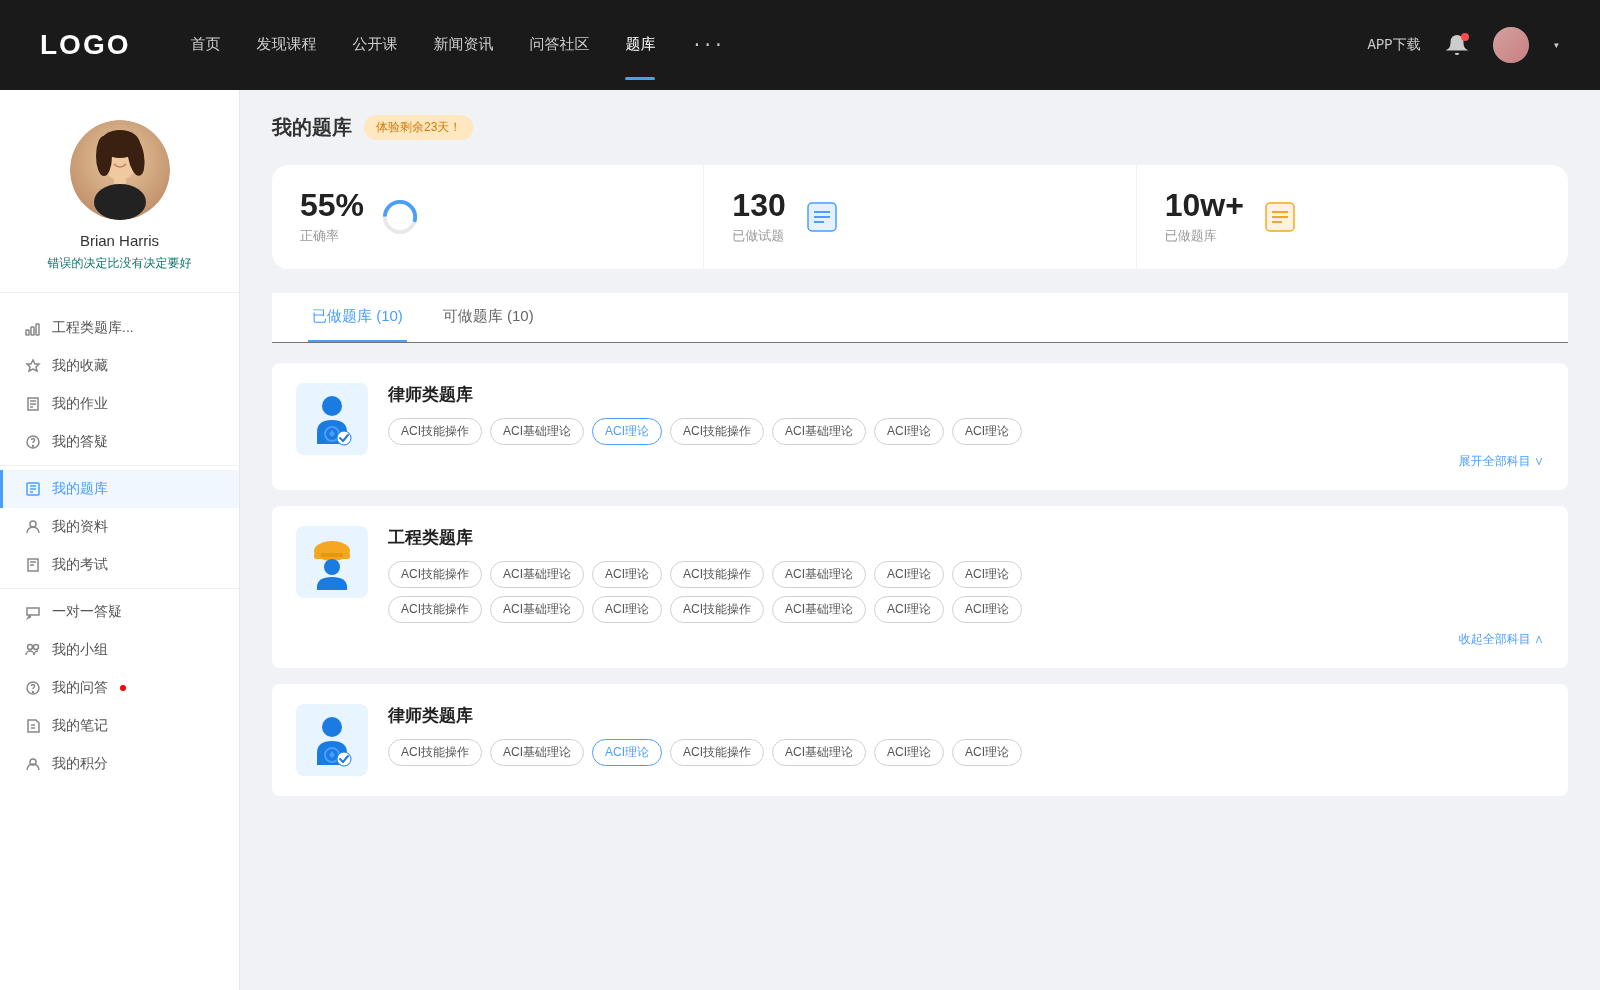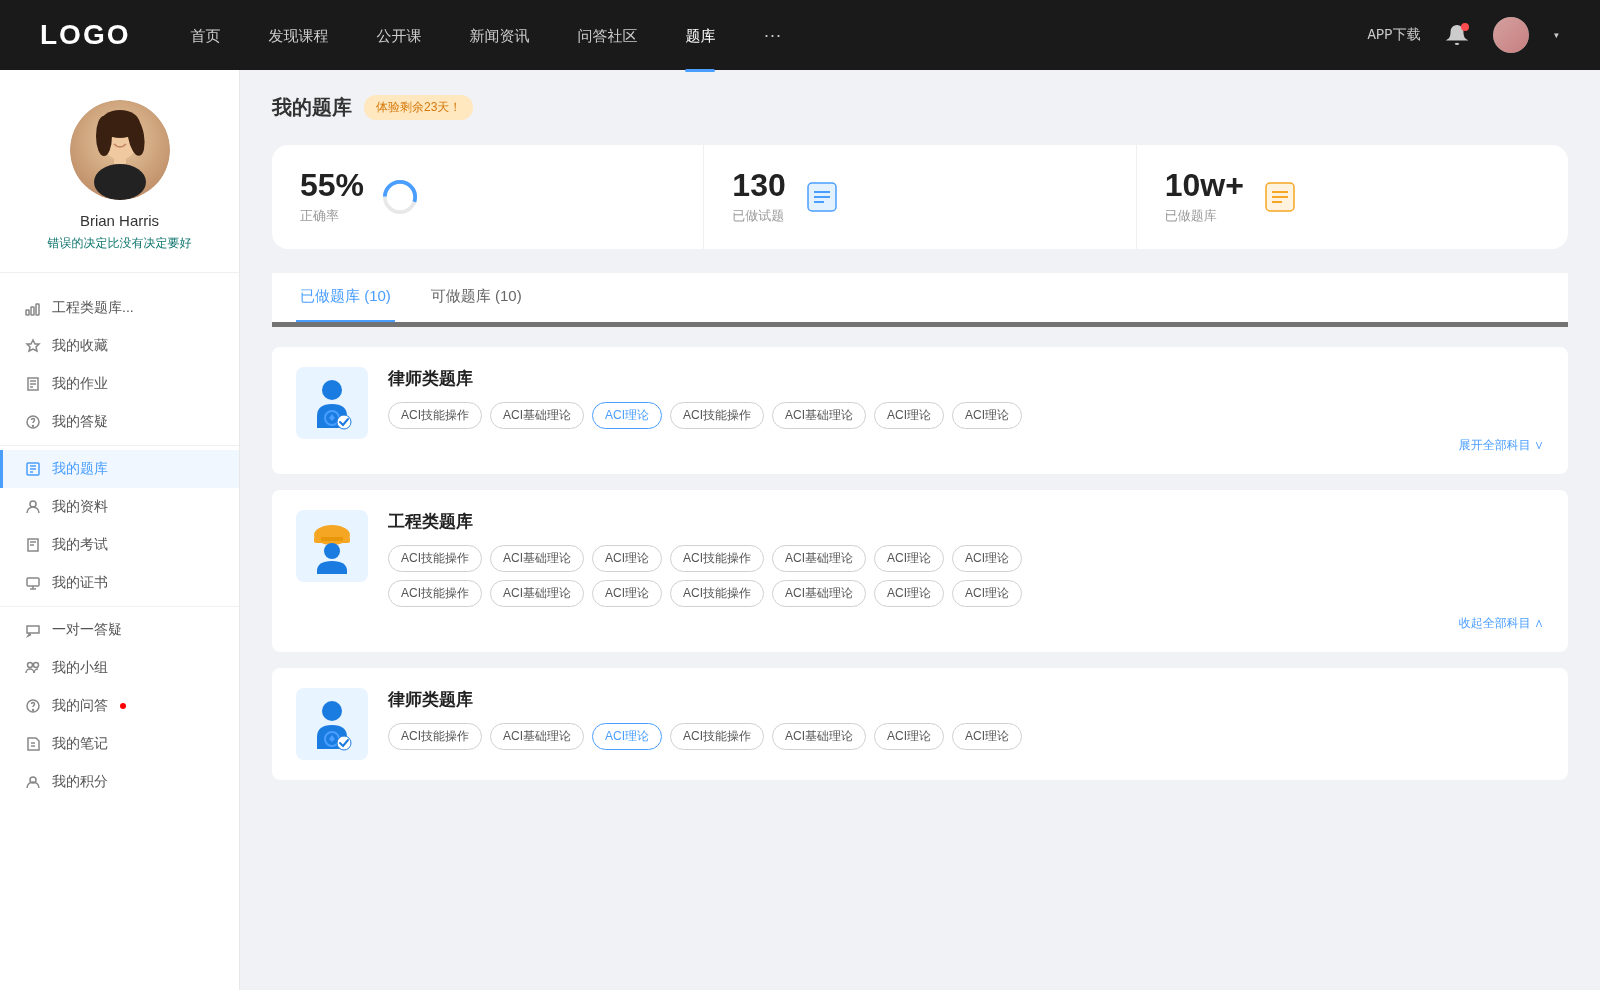--- a/index.html
+++ b/index.html
@@ -1,38 +1,39 @@
 <!DOCTYPE html>
 <html><head>
   <meta charset="utf-8">
   <style>
     * { box-sizing: border-box; margin: 0; padding: 0; }
     body { font-family: "PingFang SC", "Microsoft YaHei", sans-serif; background: #f0f2f5; min-width: 1600px; }
 
     
     .navbar {
       background: #1a1a1a;
-      height: 70px;
+      height: 90px;
       display: flex;
       align-items: center;
       padding: 0 40px;
       position: relative;
     }
     .navbar-logo {
       color: white;
       font-size: 28px;
       font-weight: bold;
       letter-spacing: 2px;
       margin-right: 60px;
     }
     .navbar-nav {
       display: flex;
-      align-items: flex-end;
-      gap: 48px;
+      align-items: flex-start;
+      gap: 36px;
       flex: 1;
+      font-family: Liberation Mono, monospace;
     }
     .navbar-nav a {
       color: #ccc;
       text-decoration: none;
       font-size: 15px;
     }
     .navbar-nav a.active {
       color: white;
     }
     .navbar-nav .active-underline {
@@ -246,23 +247,23 @@
       align-items: center;
       justify-content: center;
       font-size: 20px;
     }
 
     
     .content-tabs {
       display: flex;
       gap: 32px;
       margin-bottom: 20px;
-      border-bottom: 5px solid #737373;
+      border-bottom: 1px solid #737373;
       background: white;
-      padding: 0 24px;
+      padding: 0 36px;
     }
     .tab-item {
       padding: 14px 4px;
       font-size: 15px;
       color: #666;
       cursor: pointer;
       position: relative;
       border-bottom: 2px solid transparent;
     }
     .tab-item.active {
@@ -463,30 +464,20 @@
       <li class="sidebar-menu-item">
         <span class="icon">
           <svg width="16" height="16" viewBox="0 0 16 16" fill="none" stroke="currentColor" stroke-width="1.5">
               <path d="M3 2h10v12H3z"></path>
               <line x1="5" y1="5" x2="11" y2="5"></line>
               <line x1="5" y1="8" x2="9" y2="8"></line>
             </svg>
         </span>
         <span>我的考试</span>
       </li>
-      <li class="sidebar-menu-item">
-        <span class="icon">
-          <svg width="16" height="16" viewBox="0 0 16 16" fill="none" stroke="currentColor" stroke-width="1.5">
-              <rect x="2" y="3" width="12" height="8" rx="1"></rect>
-              <line x1="8" y1="11" x2="8" y2="14"></line>
-              <line x1="5" y1="14" x2="11" y2="14"></line>
-            </svg>
-        </span>
-        <span>我的证书</span>
-      </li>
       <div class="sidebar-divider"></div>
       <li class="sidebar-menu-item">
         <span class="icon">
           <svg width="16" height="16" viewBox="0 0 16 16" fill="none" stroke="currentColor" stroke-width="1.5">
               <path d="M2 4h12v7H2z" rx="1"></path>
               <path d="M5 11l-2 3 3-1.5"></path>
             </svg>
         </span>
         <span>一对一答疑</span>
       </li>

